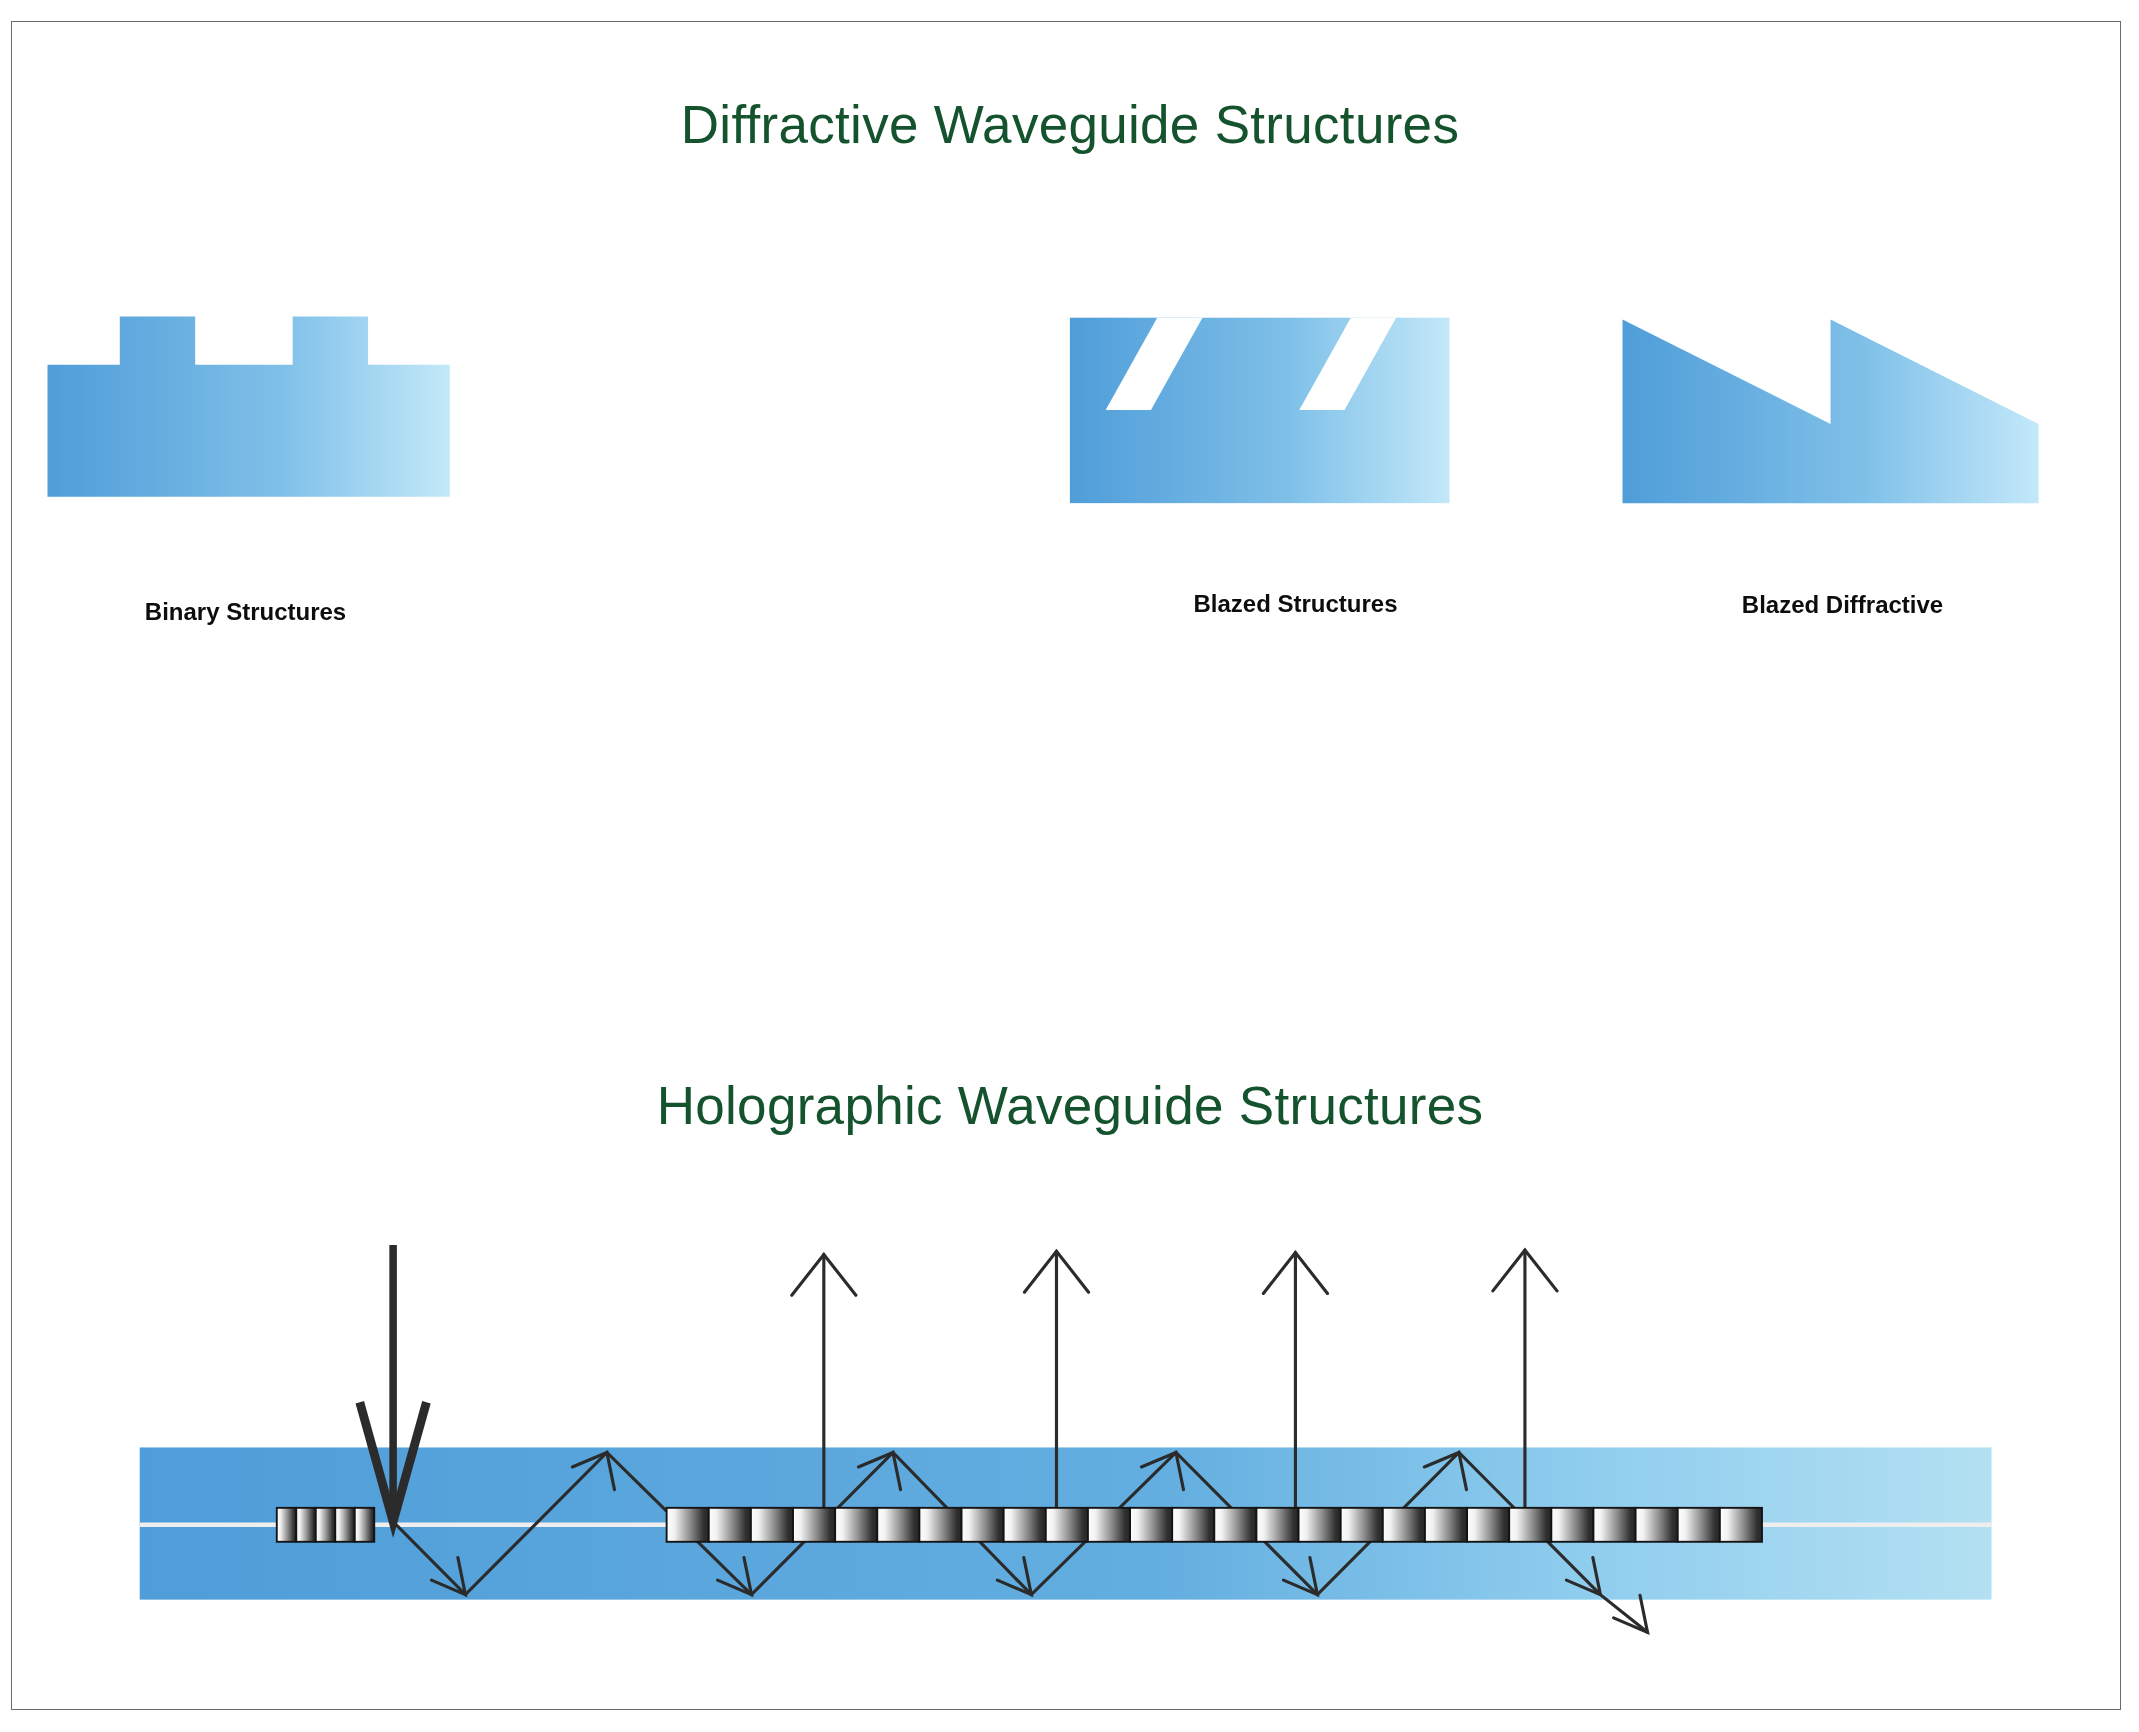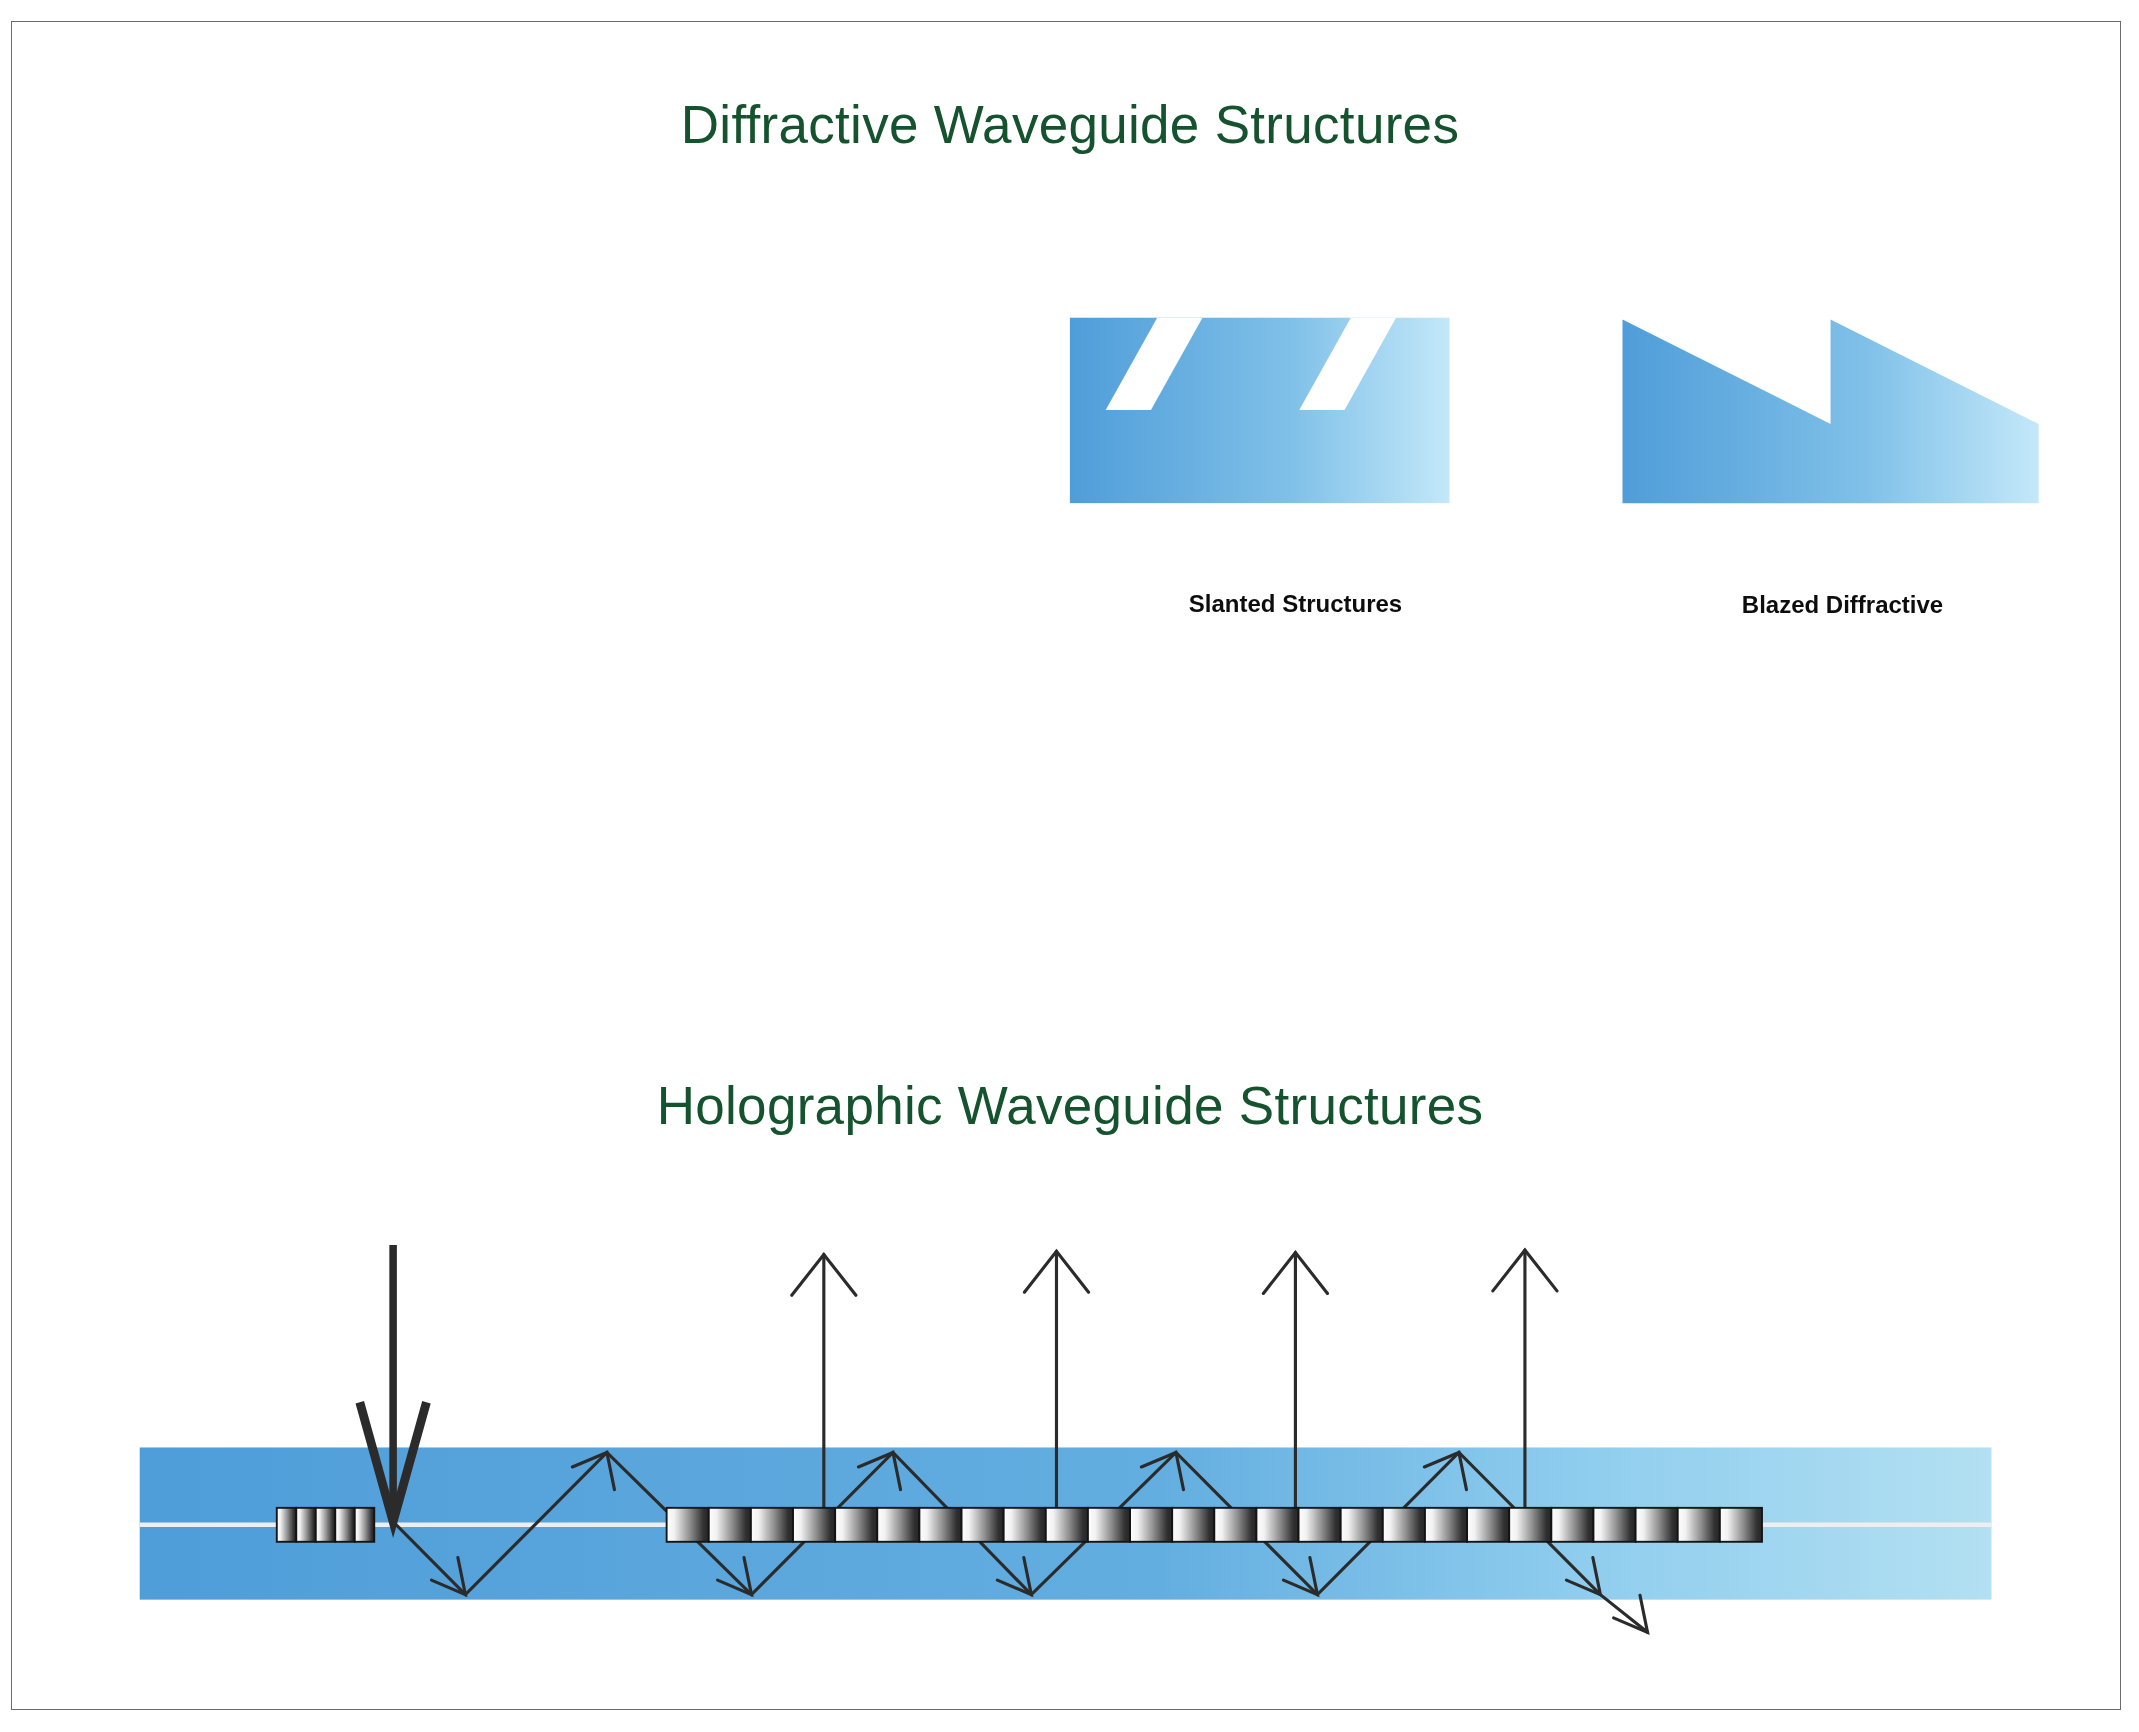--- a/index.html
+++ b/index.html
@@ -83,39 +83,53 @@
 <body>
 
 <div id="stage">
 
   <div id="frame"></div>
 
   <div class="section-title" id="title-diffractive">Diffractive Waveguide Structures</div>
 
   <div id="structures-row">
 
+    <div class="structure-cell" id="cell-binary" style="left:19px;">
+      <svg class="structure-svg" width="453" height="264" viewBox="0 0 720 420">
+        <defs>
+          <linearGradient id="gradBinary" x1="0" y1="0" x2="1" y2="0">
+            <stop offset="0%" stop-color="#4f9dd9"></stop>
+            <stop offset="58%" stop-color="#7fc0e8"></stop>
+            <stop offset="100%" stop-color="#c3e8f9"></stop>
+          </linearGradient>
+        </defs>
+        <path d="M 45,100 L 160,100 L 160,23 L 280,23 L 280,100 L 435,100
+                 L 435,23 L 555,23 L 555,100 L 685,100 L 685,310 L 45,310 Z" fill="url(#gradBinary)"></path>
+      </svg>
+      <div class="structure-label" style="top:296px;">Binary Structures</div>
+    </div>
 
 
     <div class="structure-cell" id="cell-slanted" style="left:1069px;">
       <svg class="structure-svg" width="453" height="264" viewBox="0 0 720 420">
         <defs>
           <linearGradient id="gradSlant" x1="0" y1="0" x2="1" y2="0">
             <stop offset="0%" stop-color="#4f9dd9"></stop>
             <stop offset="58%" stop-color="#7fc0e8"></stop>
             <stop offset="100%" stop-color="#c3e8f9"></stop>
           </linearGradient>
           <mask id="slantMask">
             <rect x="0" y="0" width="720" height="420" fill="#fff"></rect>
             <path d="M 140,25 L 212,25 L 130,172 L 58,172 Z" fill="#000"></path>
             <path d="M 448,25 L 520,25 L 438,172 L 366,172 Z" fill="#000"></path>
           </mask>
         </defs>
         <rect x="1" y="25" width="604" height="295" fill="url(#gradSlant)" mask="url(#slantMask)"></rect>
       </svg>
-      <div class="structure-label" style="top:288px;">Slanted Structures</div>
+      <div class="structure-label" style="top:288px;">Blazed Structures</div>
     </div>
 
     <div class="structure-cell" id="cell-blazed" style="left:1616px;">
       <svg class="structure-svg" width="453" height="264" viewBox="0 0 720 420">
         <defs>
           <linearGradient id="gradBlaze" x1="0" y1="0" x2="1" y2="0">
             <stop offset="0%" stop-color="#4f9dd9"></stop>
             <stop offset="58%" stop-color="#7fc0e8"></stop>
             <stop offset="100%" stop-color="#c3e8f9"></stop>
           </linearGradient>

